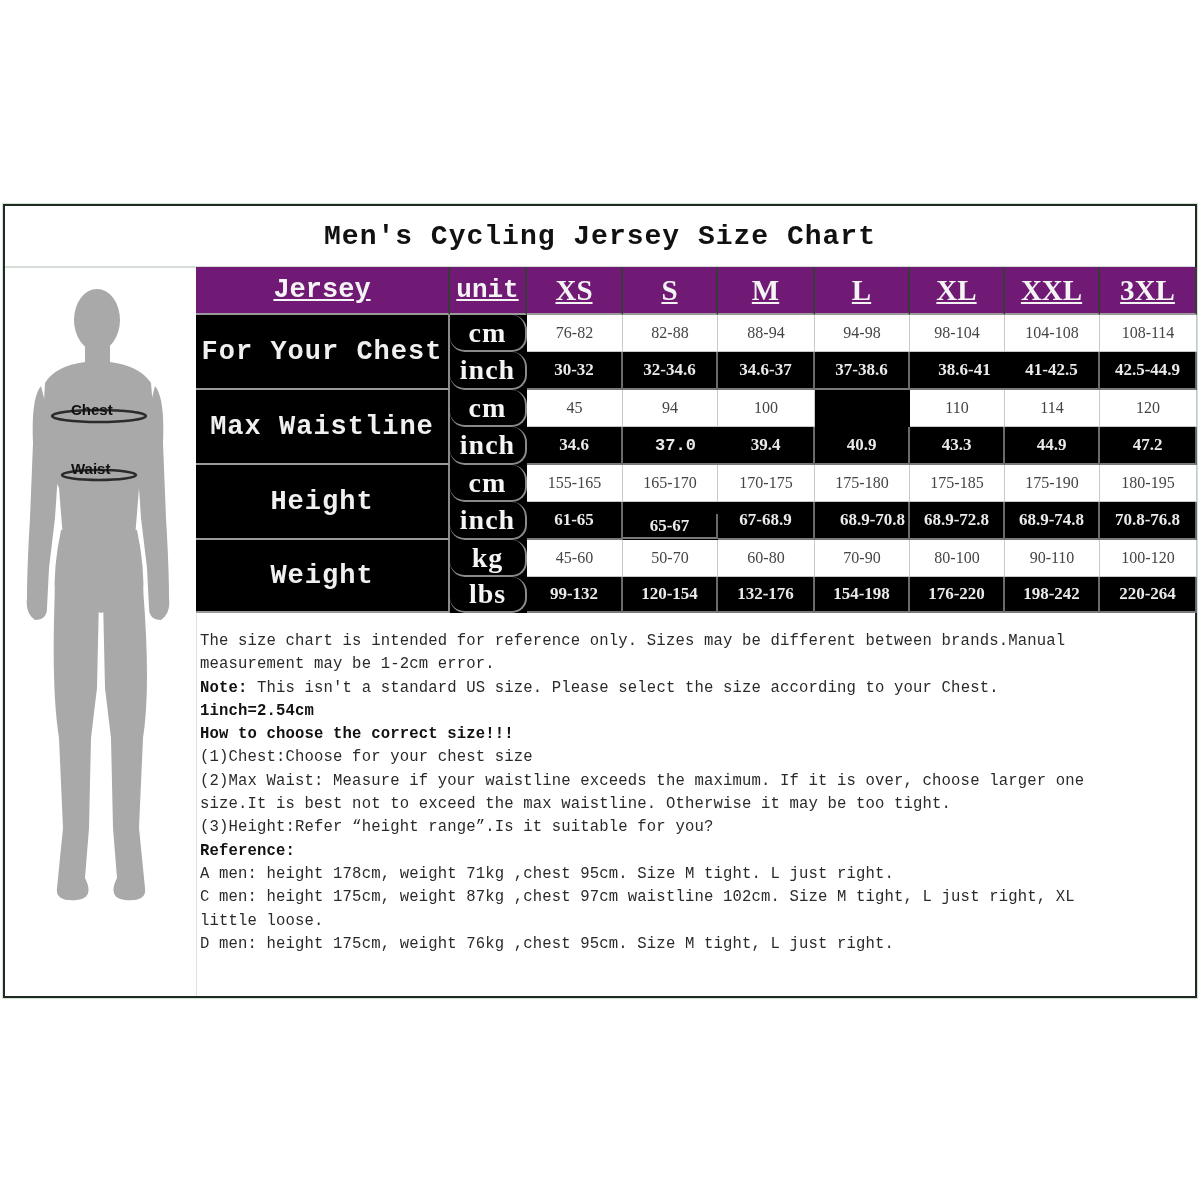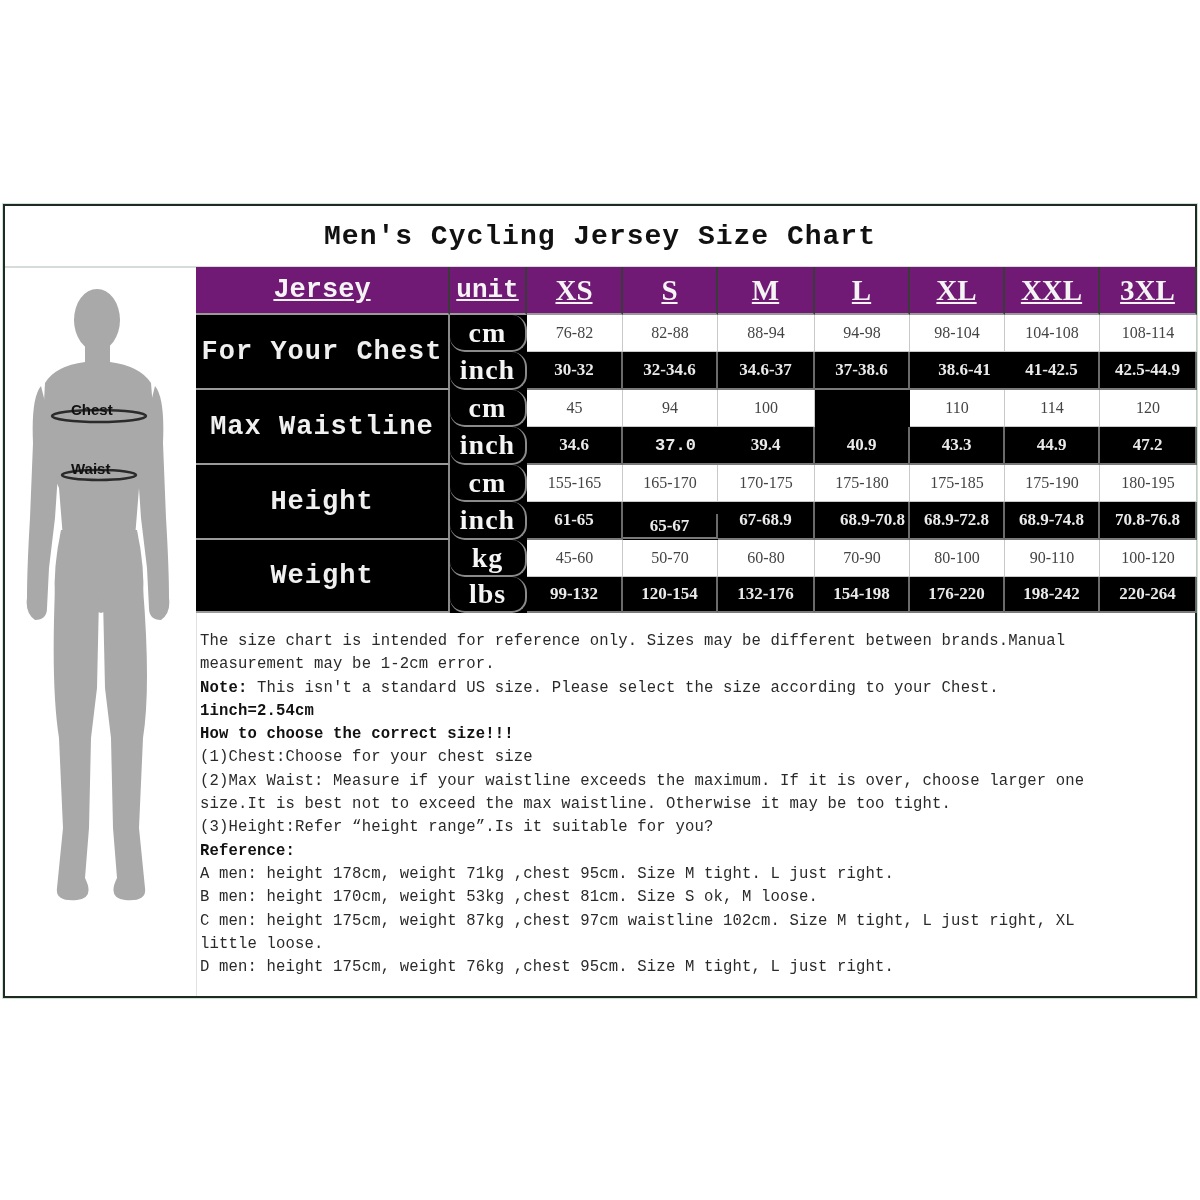--- a/index.html
+++ b/index.html
@@ -148,18 +148,17 @@
       <div class="line">measurement may be 1-2cm error.</div>
       <div class="line"><span class="b">Note:</span><span> This isn't a standard US size. Please select the size according to your Chest.</span></div>
       <div class="line b">1inch=2.54cm</div>
       <div class="line b">How to choose the correct size!!!</div>
       <div class="line">(1)Chest:Choose for your chest size</div>
       <div class="line">(2)Max Waist: Measure if your waistline exceeds the maximum. If it is over, choose larger one</div>
       <div class="line">size.It is best not to exceed the max waistline. Otherwise it may be too tight.</div>
       <div class="line">(3)Height:Refer “height range”.Is it suitable for you?</div>
       <div class="line b">Reference:</div>
       <div class="line">A men: height 178cm, weight 71kg ,chest 95cm. Size M tight. L just right.</div>
-      <div class="line">B men: height 170cm, weight 53kg ,chest 81cm. Size S ok, M loose.</div>
       <div class="line">C men: height 175cm, weight 87kg ,chest 97cm waistline 102cm. Size M tight, L just right, XL</div>
       <div class="line">little loose.</div>
       <div class="line">D men: height 175cm, weight 76kg ,chest 95cm. Size M tight, L just right.</div>
     </div>
 </div>
 
 </body></html>

